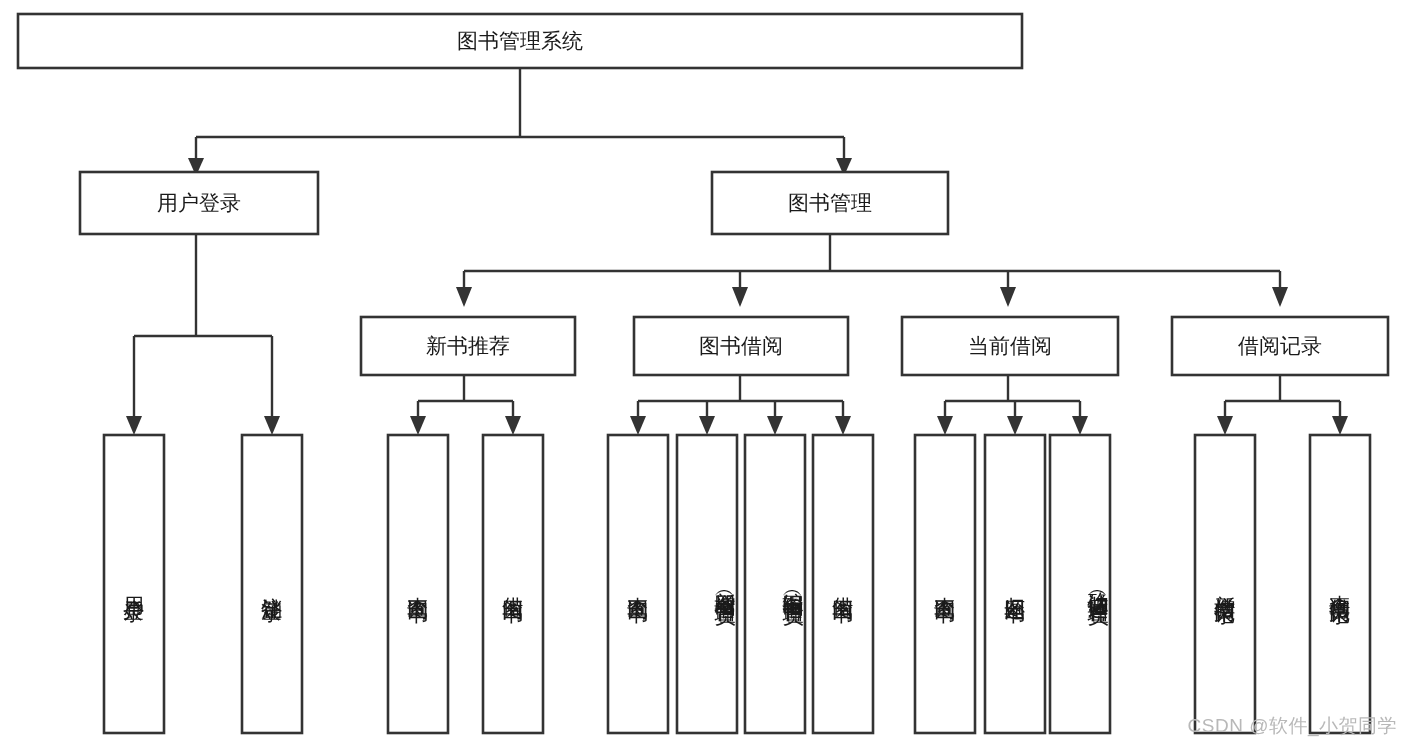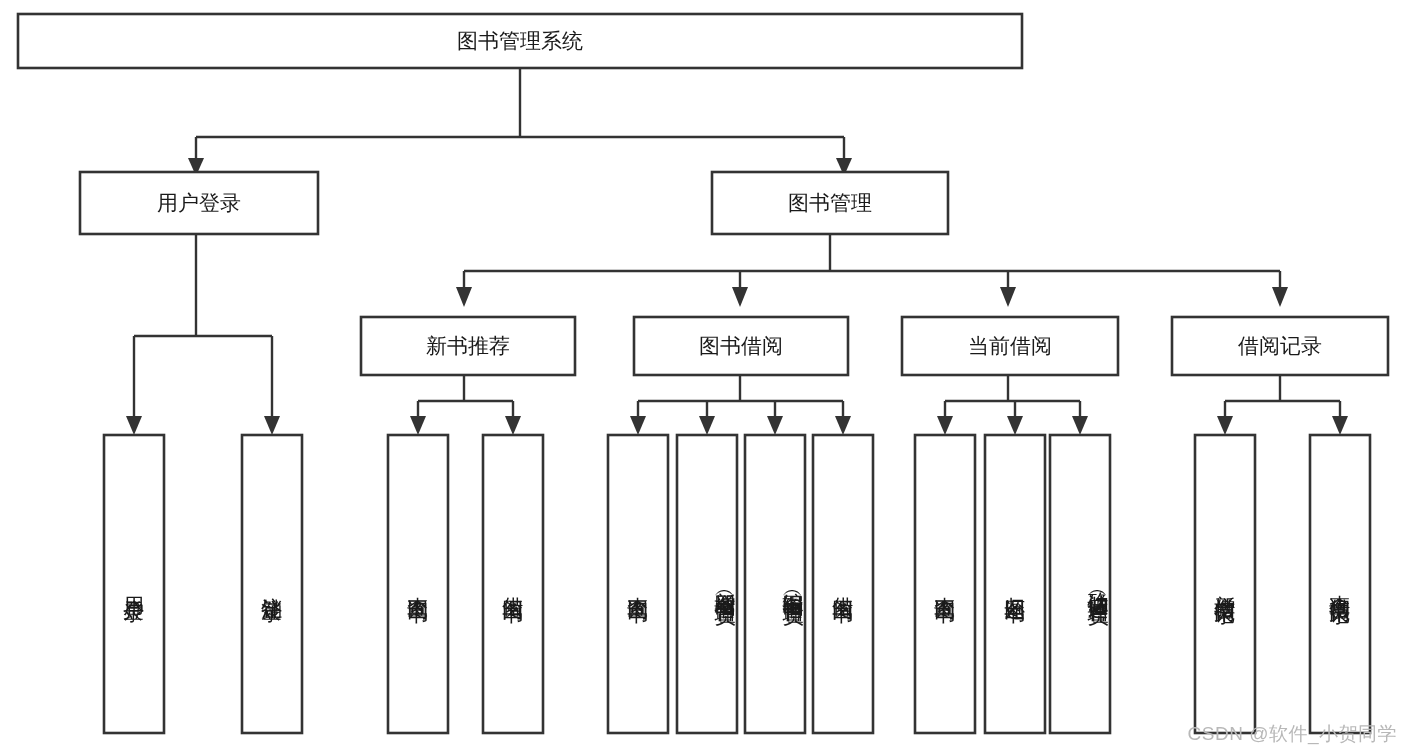--- a/index.html
+++ b/index.html
@@ -59,21 +59,21 @@
     stroke-width: 2.4;
     fill: none;
     stroke-linecap: butt;
   }
   .arrow-head {
     fill: #333333;
   }
   #watermark {
     position: absolute;
     right: 8px;
-    bottom: 0;
+    bottom: 8px;
     font-family: "Liberation Sans", "DejaVu Sans", sans-serif;
     font-size: 19px;
     color: #b8b8b8;
     letter-spacing: 0.5px;
     user-select: none;
   }
 </style>
 </head>
 <body>
 

